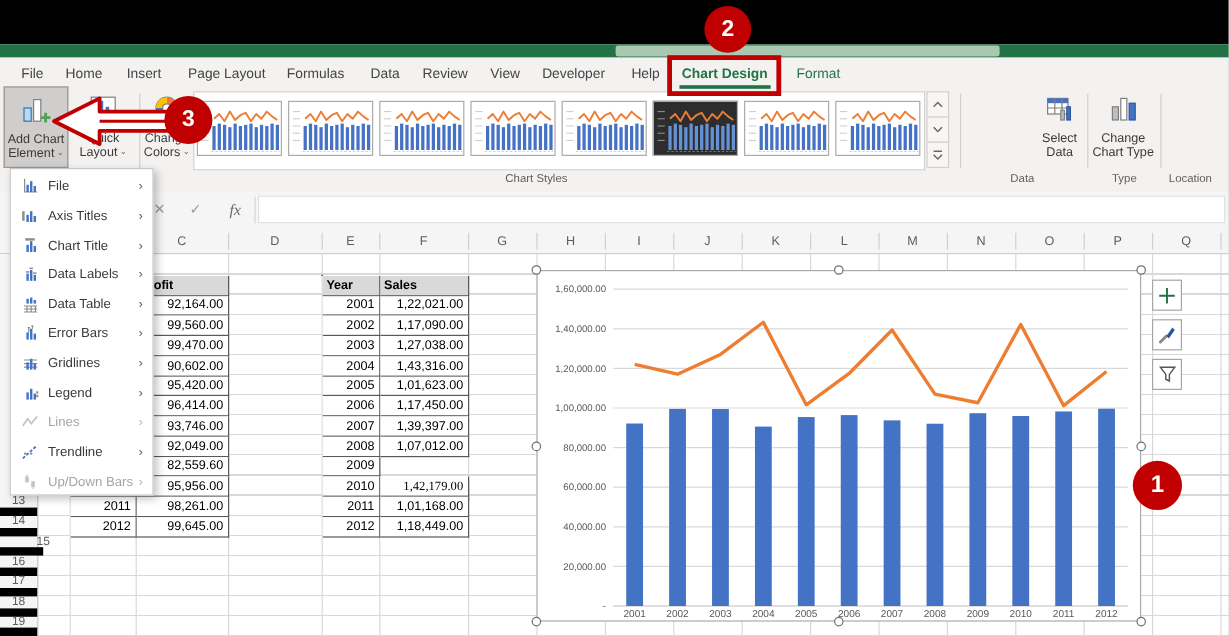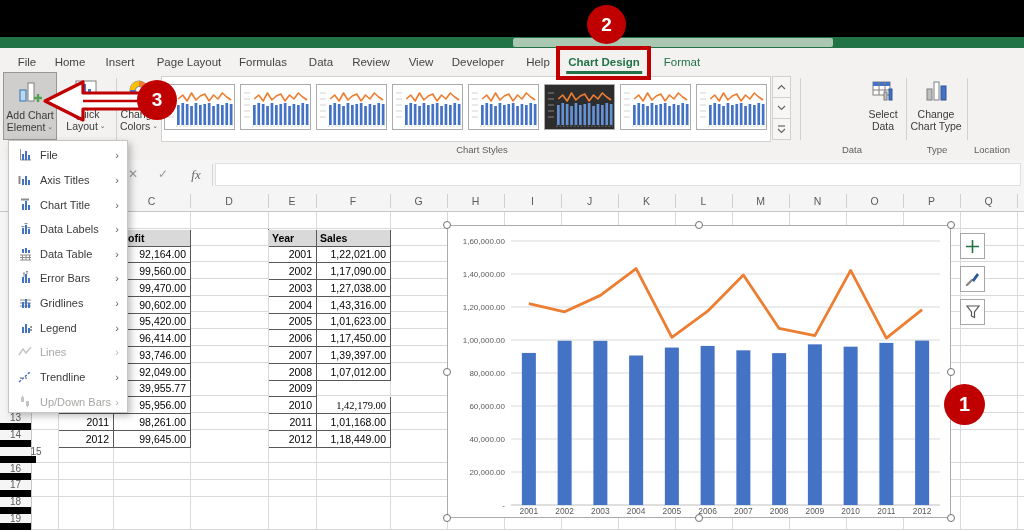--- a/index.html
+++ b/index.html
@@ -378,21 +378,21 @@
             <path d="M1 1 L4.5 4.5 L8 1" stroke="#666" fill="none" stroke-width="1.2"></path>
           </svg>
       </div>
       <div class="garrow" style="top:42px;">
         <svg width="9" height="9" viewBox="0 0 9 9">
             <path d="M1 1 H8" stroke="#666" stroke-width="1.2"></path>
             <path d="M1 4 L4.5 7.5 L8 4" stroke="#666" fill="none" stroke-width="1.2"></path>
           </svg>
       </div>
     </div>
-    <div class="grplabel" style="left:447px;margin-left:35px;">Chart Styles</div>
+    <div class="grplabel" style="left:447px;">Chart Styles</div>
     <div class="vsep" style="left:800px;top:3px;height:62px;"></div>
 
     <div class="rbtn" style="left:862px;top:3px;width:42px;">
       <div class="ric">
         <svg width="26" height="26" viewBox="0 0 26 26">
           <rect x="3" y="4" width="17" height="13" fill="#fff" stroke="#7f7f7f"></rect>
           <rect x="3" y="4" width="17" height="4" fill="#4472c4"></rect>
           <path d="M3 12 h17 M9 4 v13 M15 4 v13" stroke="#7f7f7f"></path>
           <rect x="14" y="14" width="3" height="8" fill="#bfbfbf" stroke="#7f7f7f"></rect>
           <rect x="19" y="11" width="3" height="11" fill="#4472c4" stroke="#2e5597"></rect>
@@ -508,21 +508,21 @@
           <div class="xcell num" style="left: 55px; top: 67px; width: 77px; height: 16.75px;">90,602.00</div>
           <div class="xcell num" style="left: 0px; top: 83.75px; width: 55px; height: 16.75px;">2005</div>
           <div class="xcell num" style="left: 55px; top: 83.75px; width: 77px; height: 16.75px;">95,420.00</div>
           <div class="xcell num" style="left: 0px; top: 100.5px; width: 55px; height: 16.75px;">2006</div>
           <div class="xcell num" style="left: 55px; top: 100.5px; width: 77px; height: 16.75px;">96,414.00</div>
           <div class="xcell num" style="left: 0px; top: 117.25px; width: 55px; height: 16.75px;">2007</div>
           <div class="xcell num" style="left: 55px; top: 117.25px; width: 77px; height: 16.75px;">93,746.00</div>
           <div class="xcell num" style="left: 0px; top: 134px; width: 55px; height: 16.75px;">2008</div>
           <div class="xcell num" style="left: 55px; top: 134px; width: 77px; height: 16.75px;">92,049.00</div>
           <div class="xcell num" style="left: 0px; top: 150.75px; width: 55px; height: 16.75px;">2009</div>
-          <div class="xcell num" style="left: 55px; top: 150.75px; width: 77px; height: 16.75px;">39,955.77</div>
+          <div class="xcell num" style="left: 55px; top: 150.75px; width: 77px; height: 16.75px;">82,559.60</div>
           <div class="xcell num" style="left: 0px; top: 167.5px; width: 55px; height: 16.75px;">2010</div>
           <div class="xcell num" style="left: 55px; top: 167.5px; width: 77px; height: 16.75px;">95,956.00</div>
           <div class="xcell num" style="left: 0px; top: 184.25px; width: 55px; height: 16.75px;">2011</div>
           <div class="xcell num" style="left: 55px; top: 184.25px; width: 77px; height: 16.75px;">98,261.00</div>
           <div class="xcell num" style="left: 0px; top: 201px; width: 55px; height: 16.75px;">2012</div>
           <div class="xcell num" style="left: 55px; top: 201px; width: 77px; height: 16.75px;">99,645.00</div>
         </div>
         <div class="xtable" style="left: 268px; top: 16.75px;">
           <div class="xcell hdr" style="left: 0px; top: 0px; width: 48px; height: 16.75px;">Year</div>
           <div class="xcell hdr" style="left: 48px; top: 0px; width: 74px; height: 16.75px;">Sales</div>

